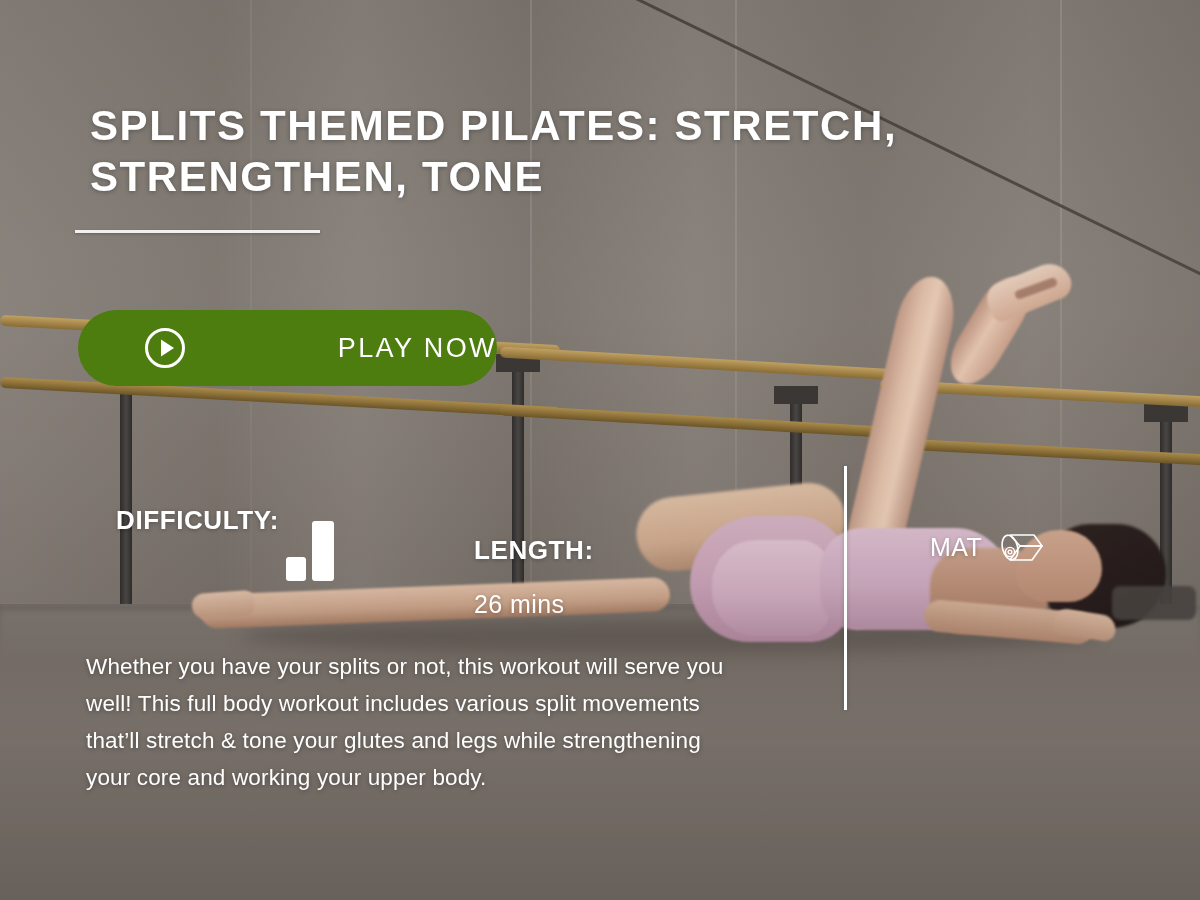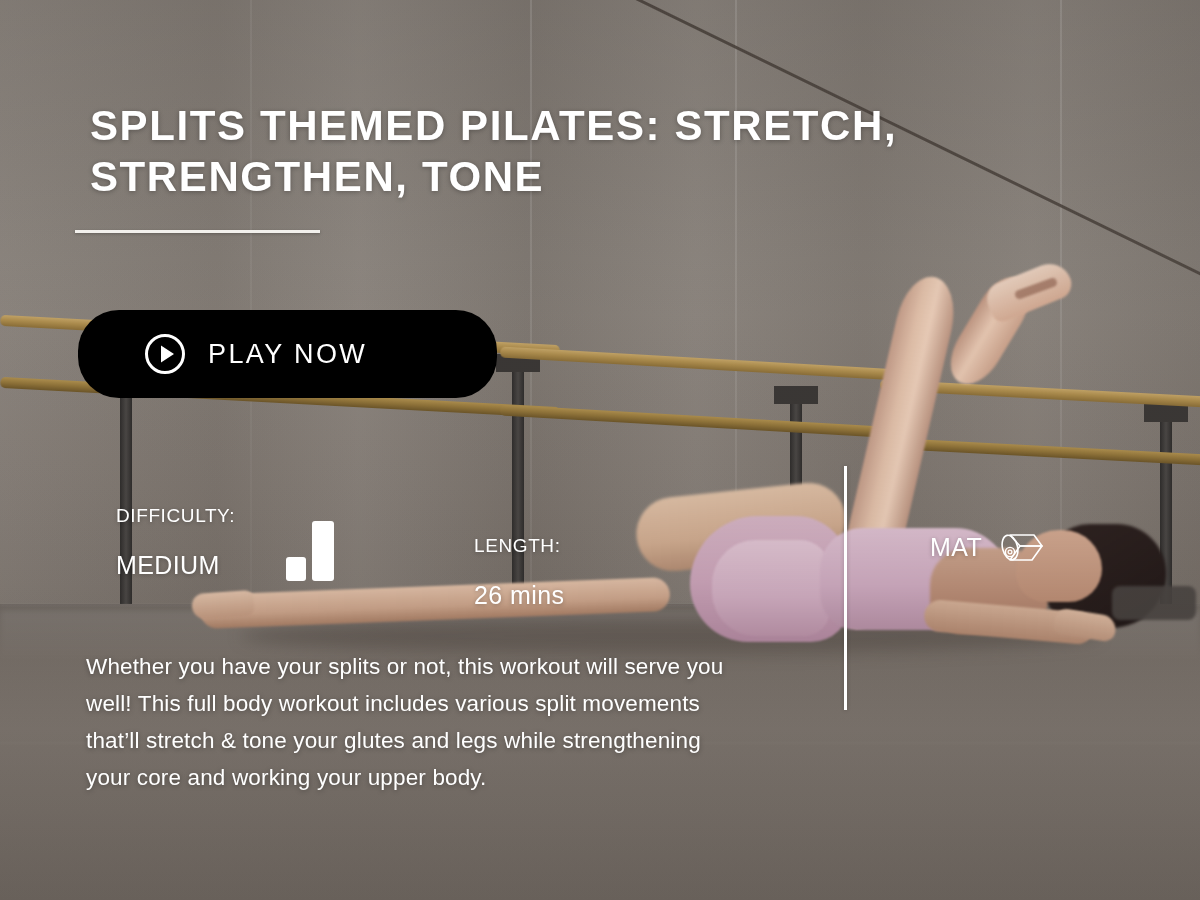--- a/index.html
+++ b/index.html
@@ -268,48 +268,49 @@
     position: absolute;
     left: 75px; top: 230px;
     width: 245px; height: 3px;
     background: #f2f0ec;
     box-shadow: 0 1px 3px rgba(0,0,0,0.25);
   }
 
   .play-btn {
     position: absolute;
     left: 78px; top: 310px;
-    width: 419px; height: 88px;
+    width: 419px; height: 76px;
     border: none;
     border-radius: 41px;
-    background: #000000;
+    background: #4d7c0f;
     display: flex;
     align-items: center;
     padding: 0 0 0 66px;
     box-sizing: border-box;
     cursor: pointer;
     gap: 22px;
+    justify-content: space-between;
   }
   .play-icon { width: 42px; height: 42px; flex: 0 0 auto; display: block; }
   .play-label {
     color: #ffffff;
     font-size: 27px;
     letter-spacing: 2.4px;
     font-weight: 400;
     text-transform: uppercase;
     white-space: nowrap;
   }
 
   .meta { position: absolute; left: 0; top: 0; width: 1200px; height: 900px; }
 
   .meta-group { position: absolute; color: #ffffff; }
   .meta-label {
-    font-size: 19px;
+    font-size: 26px;
     letter-spacing: 0.6px;
-    font-weight: 400;
+    font-weight: 700;
     text-transform: uppercase;
     white-space: nowrap;
     text-shadow: 0 1px 4px rgba(0,0,0,0.28);
   }
   .meta-value {
     margin-top: 24px;
     font-size: 25px;
     letter-spacing: 0.4px;
     font-weight: 400;
     white-space: nowrap;
@@ -420,21 +421,20 @@
         <circle cx="21" cy="21" r="18.5" fill="none" stroke="#ffffff" stroke-width="3"></circle>
         <path d="M17 12.5 L30 21 L17 29.5 Z" fill="#ffffff"></path>
       </svg>
       <span class="play-label">Play Now</span>
     </button>
 
     <div class="meta">
 
       <div class="meta-group" id="meta-difficulty">
         <div class="meta-label">Difficulty:</div>
-        <div class="meta-value upper">Medium</div>
       </div>
 
       <svg class="difficulty-icon" viewBox="0 0 52 60">
         <rect x="0" y="36" width="20" height="24" rx="3" fill="#ffffff"></rect>
         <rect x="26" y="0" width="22" height="60" rx="3" fill="#ffffff"></rect>
       </svg>
 
       <div class="meta-group" id="meta-length">
         <div class="meta-label">Length:</div>
         <div class="meta-value">26 mins</div>

